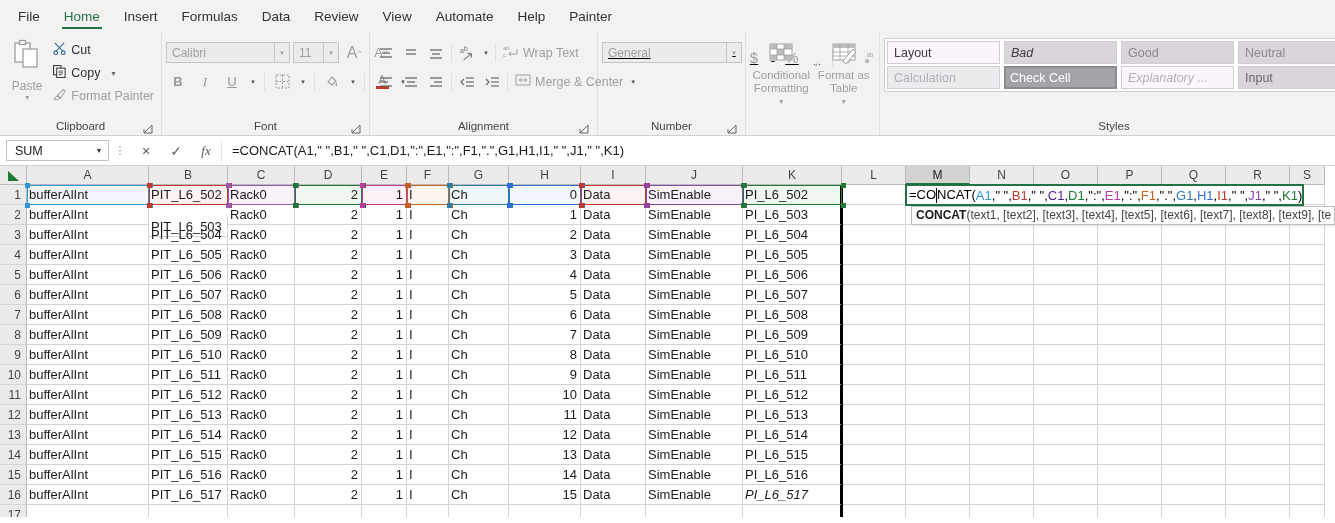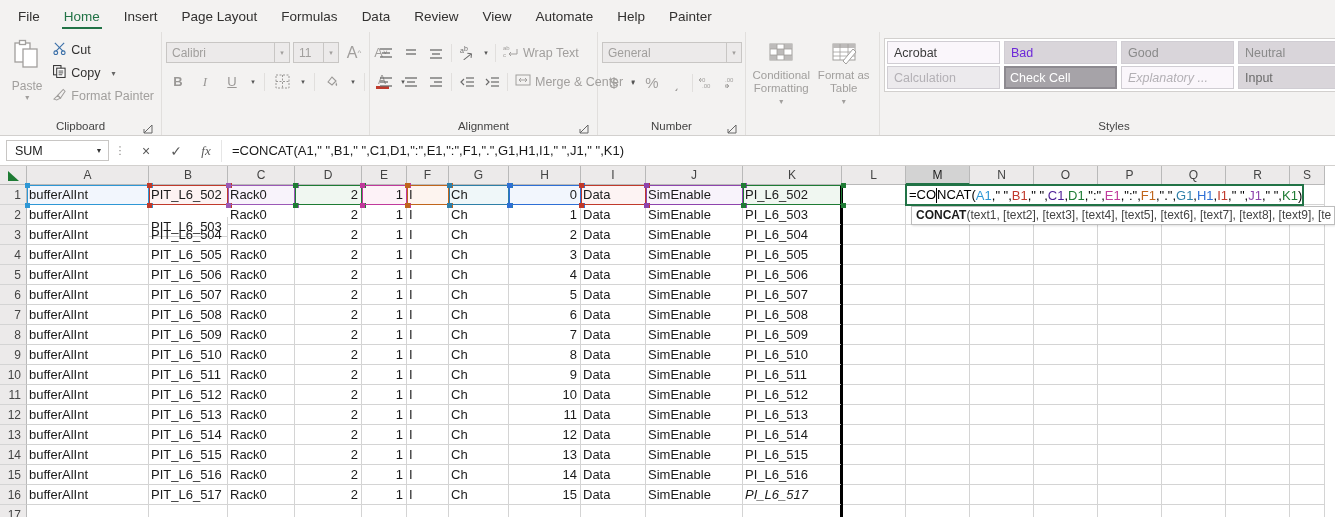--- a/index.html
+++ b/index.html
@@ -132,21 +132,21 @@
     padding: 2px; display:flex; flex-direction:column; gap:2px;
     margin-top: 3px; width: 100%;
   }
   .grow { display:flex; gap:4px; }
   .sw {
     height: 23px; width: 113px; font-size: 12.5px;
     display:flex; align-items:center; padding-left:6px;
     border:1px solid #d0cdd3; white-space:nowrap; overflow:hidden;
   }
   .sw-normal { background:#faf6fb; color:#3b3b3b; }
-  .sw-bad { background:#d9d5da; color:#6d28d9; }
+  .sw-bad { background:#d9d5da; color:#404040;font-style:italic; }
   .sw-good { background:#d9d5da; color:#8a8a8a; }
   .sw-neutral { background:#d9d5da; color:#8a8a8a; }
   .sw-calc { background:#eceaed; color:#b3b0b5; }
   .sw-check { background:#a6a3a8; color:#ffffff; border:2px solid #8d8a90; padding-left:4px; }
   .sw-expl { background:#faf6fb; color:#b3b0b5; font-style: italic; }
   .sw-input { background:#d9d5da; color:#6b6b6b; }
 
   
   #formula-bar {
     height: 30px; background:#fff;
@@ -253,21 +253,20 @@
   .fillJ { background:#f8f3fb; }
   .fillK { background:#f0f7f1; }
 </style>
 </head>
 <body>
 
 <div id="ribbon-tabs">
     <div class="rtab">File</div>
     <div class="rtab active">Home</div>
     <div class="rtab">Insert</div>
-    <div class="rtab">Page Layout</div>
     <div class="rtab">Formulas</div>
     <div class="rtab">Data</div>
     <div class="rtab">Review</div>
     <div class="rtab">View</div>
     <div class="rtab">Automate</div>
     <div class="rtab">Help</div>
     <div class="rtab">Painter</div>
   </div>
 
 <div id="ribbon-body">
@@ -375,20 +374,29 @@
         </div>
         <div class="caret">▾</div>
         <div class="vsep"></div>
         <div class="iconbtn" style="flex-direction:column; color:#9a9896;">
           <span style="font-size:12px; line-height:11px;">A</span>
           <span style="display:block;width:13px;height:3px;background:#c0392b;"></span>
         </div>
         <div class="caret">▾</div>
       </div>
     </div>
+    <div class="group-label">
+      <span>Font</span>
+      <span class="dlg">
+        <svg width="10" height="10" viewBox="0 0 10 10">
+            <path d="M1 9 L9 9 L9 1 Z" fill="none" stroke="#666" stroke-width="1"></path>
+            <line x1="1" y1="9" x2="1" y2="5" stroke="#666" stroke-width="1"></line>
+          </svg>
+      </span>
+    </div>
   </div>
 
   <div class="group" id="grp-align">
     <div class="group-body" style="flex-direction:column; padding-top:5px;">
       <div class="al-row">
         <div class="iconbtn">
           <svg width="16" height="14" viewBox="0 0 16 14">
               <line x1="2" y1="3" x2="14" y2="3" stroke="#6b6b6b" stroke-width="1.3"></line>
               <line x1="4" y1="7" x2="12" y2="7" stroke="#6b6b6b" stroke-width="1.3"></line>
               <line x1="2" y1="11" x2="14" y2="11" stroke="#6b6b6b" stroke-width="1.3"></line>
@@ -486,21 +494,21 @@
       <span class="dlg">
         <svg width="10" height="10" viewBox="0 0 10 10">
             <path d="M1 9 L9 9 L9 1 Z" fill="none" stroke="#666" stroke-width="1"></path>
             <line x1="1" y1="9" x2="1" y2="5" stroke="#666" stroke-width="1"></line>
           </svg>
       </span>
     </div>
   </div>
 
   <div class="group" id="grp-number">
-    <div class="group-body" style="flex-direction:column; padding-top:5px;">
+    <div class="group-body" style="flex-direction:row; padding-top:5px;text-decoration:underline;">
       <div class="font-row">
         <div class="combo numfmt">
           <span class="cv">General</span>
           <span class="cdrop">▾</span>
         </div>
       </div>
       <div class="al-row" style="margin-top:5px;">
         <div class="iconbtn dim" style="font-size:15px;">
           <span>$</span>
         </div>
@@ -575,21 +583,21 @@
         <span style="font-size:8px;">▾</span>
       </div>
     </div>
     <div class="group-label">&nbsp;</div>
   </div>
 
   <div class="group" id="grp-styles">
     <div class="group-body">
       <div class="gallery">
         <div class="grow">
-          <div class="sw sw-normal">Acrobat</div>
+          <div class="sw sw-normal">Layout</div>
           <div class="sw sw-bad">Bad</div>
           <div class="sw sw-good">Good</div>
           <div class="sw sw-neutral">Neutral</div>
         </div>
         <div class="grow">
           <div class="sw sw-calc">Calculation</div>
           <div class="sw sw-check">Check Cell</div>
           <div class="sw sw-expl">Explanatory ...</div>
           <div class="sw sw-input">Input</div>
         </div>

